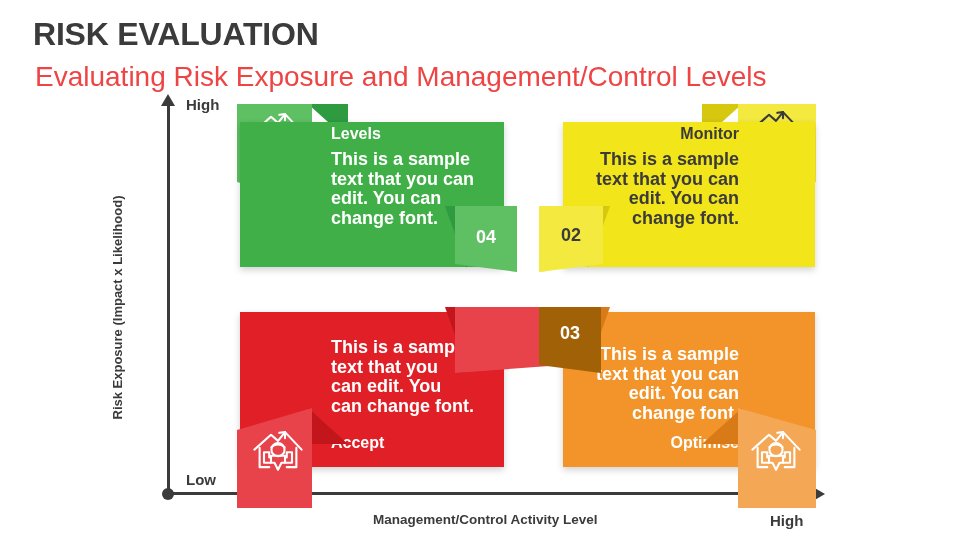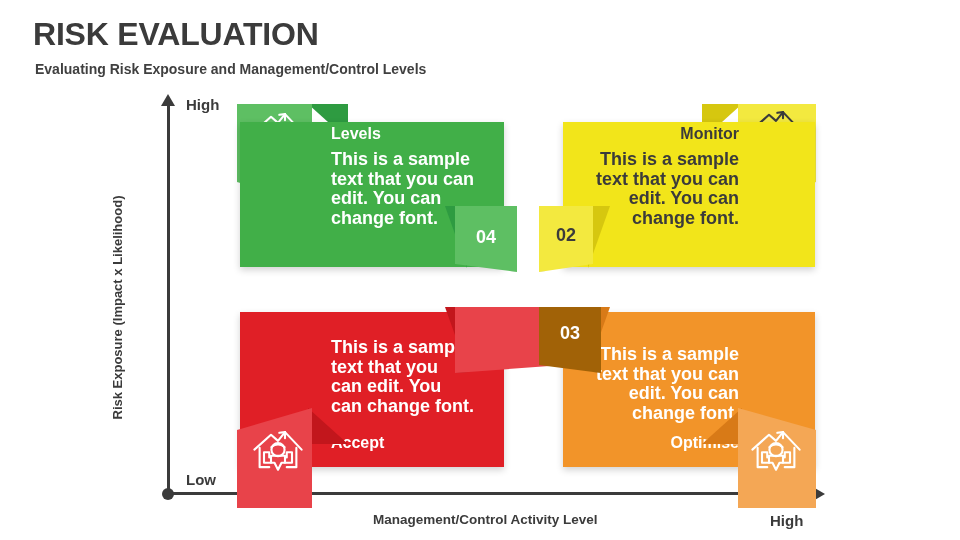--- a/index.html
+++ b/index.html
@@ -13,22 +13,22 @@
   #stage{position:absolute;left:0;top:0;width:960px;height:540px;border-radius:11px;}
 
   
   .title{
     position:absolute;left:33px;top:16px;
     font-size:32px;font-weight:bold;letter-spacing:-0.2px;
     color:#3b3b3b;
   }
   .subtitle{
     position:absolute;left:35px;top:61px;
-    font-size:14px;font-weight:bold;
-    color:#404040;
+    font-size:28px;font-weight:normal;
+    color:#ef4444;
   }
 
   
   .axis-v{
     position:absolute;left:167px;top:104px;width:3px;height:390px;
     background:#3b3b3b;
   }
   .axis-v-arrow{
     position:absolute;left:161px;top:94px;
     width:0;height:0;
@@ -194,21 +194,21 @@
     <div class="card-body" style="left:563px;top:122px;width:252px;height:145px;background:#F2E51A;"></div>
 
     <div class="card-title" style="left:590px;top:125px;width:149px;text-align:right;color:#3b3b3b;">Monitor</div>
     <div class="card-text" style="left:590px;top:150px;width:149px;color:#3b3b3b;text-align:right;">This is a sample
 text that you can
 edit. You can
 change font.</div>
 
     <div class="numtab-fold" style="left:588px;top:206px;width:22px;height:62px;background:#D6C70F;
                 clip-path:polygon(0 0,100% 0,0 100%);"></div>
-    <div class="numtab" style="left:539px;top:206px;width:54px;height:66px;background:#F3E93F;
+    <div class="numtab" style="left:539px;top:206px;width:64px;height:66px;background:#F3E93F;
                 clip-path:polygon(0 0,100% 0,100% 88%,0 100%);">
       <div class="numtab-label" style="top:19px;color:#3b3b3b;">02</div>
     </div>
   </div>
 
   <div class="quad">
 
     <div class="card-body" style="left:240px;top:312px;width:264px;height:155px;background:#E01F26;"></div>
 
     <div class="card-text" style="left:331px;top:338px;width:150px;color:#FFFFFF;text-align:left;">This is a sample

